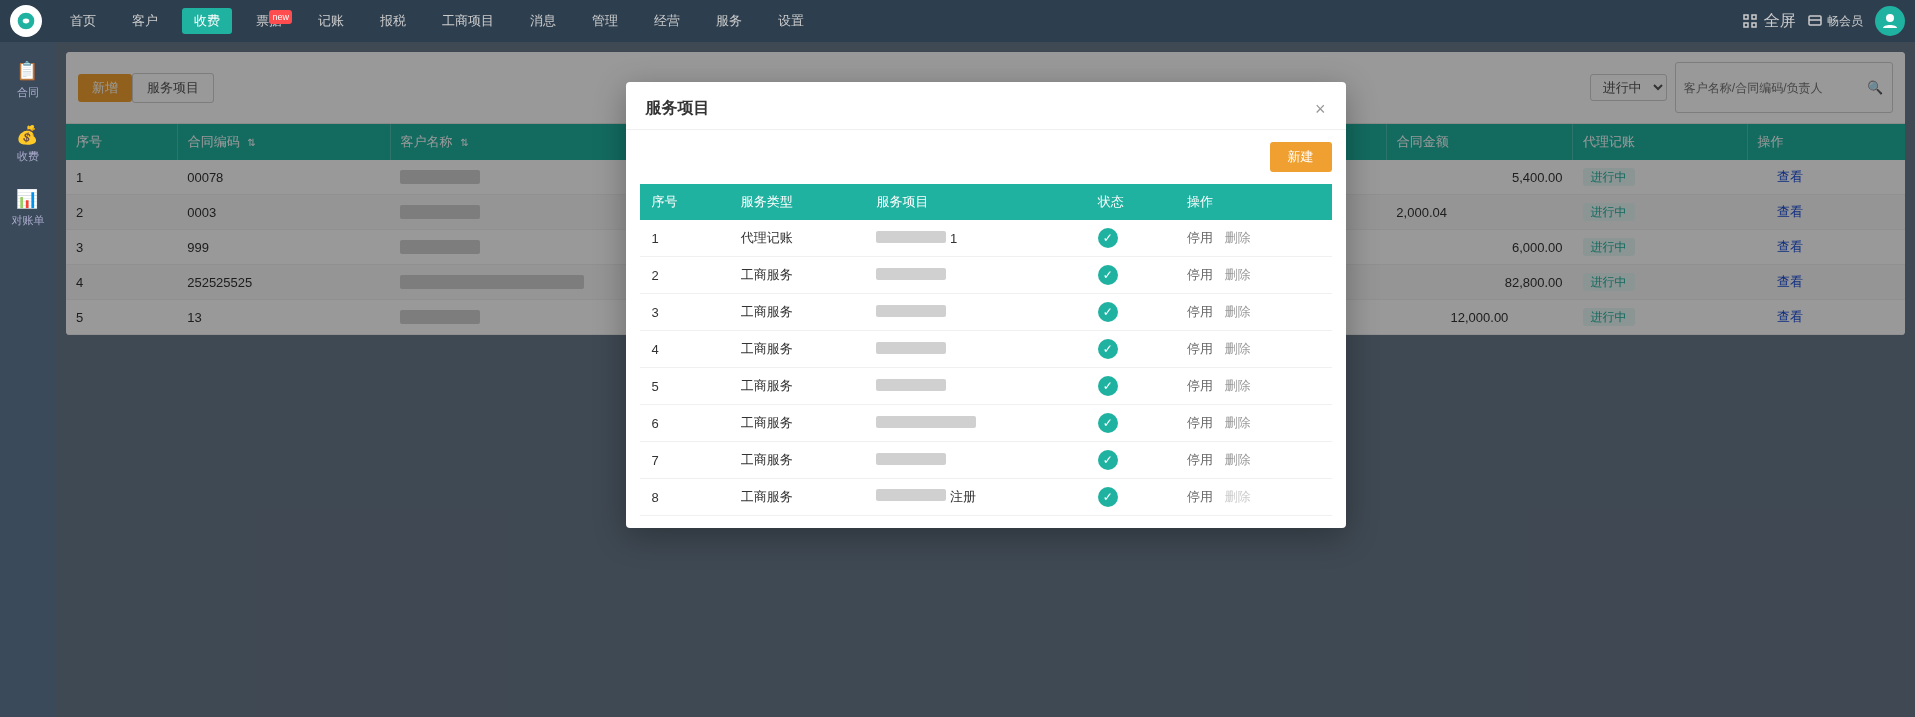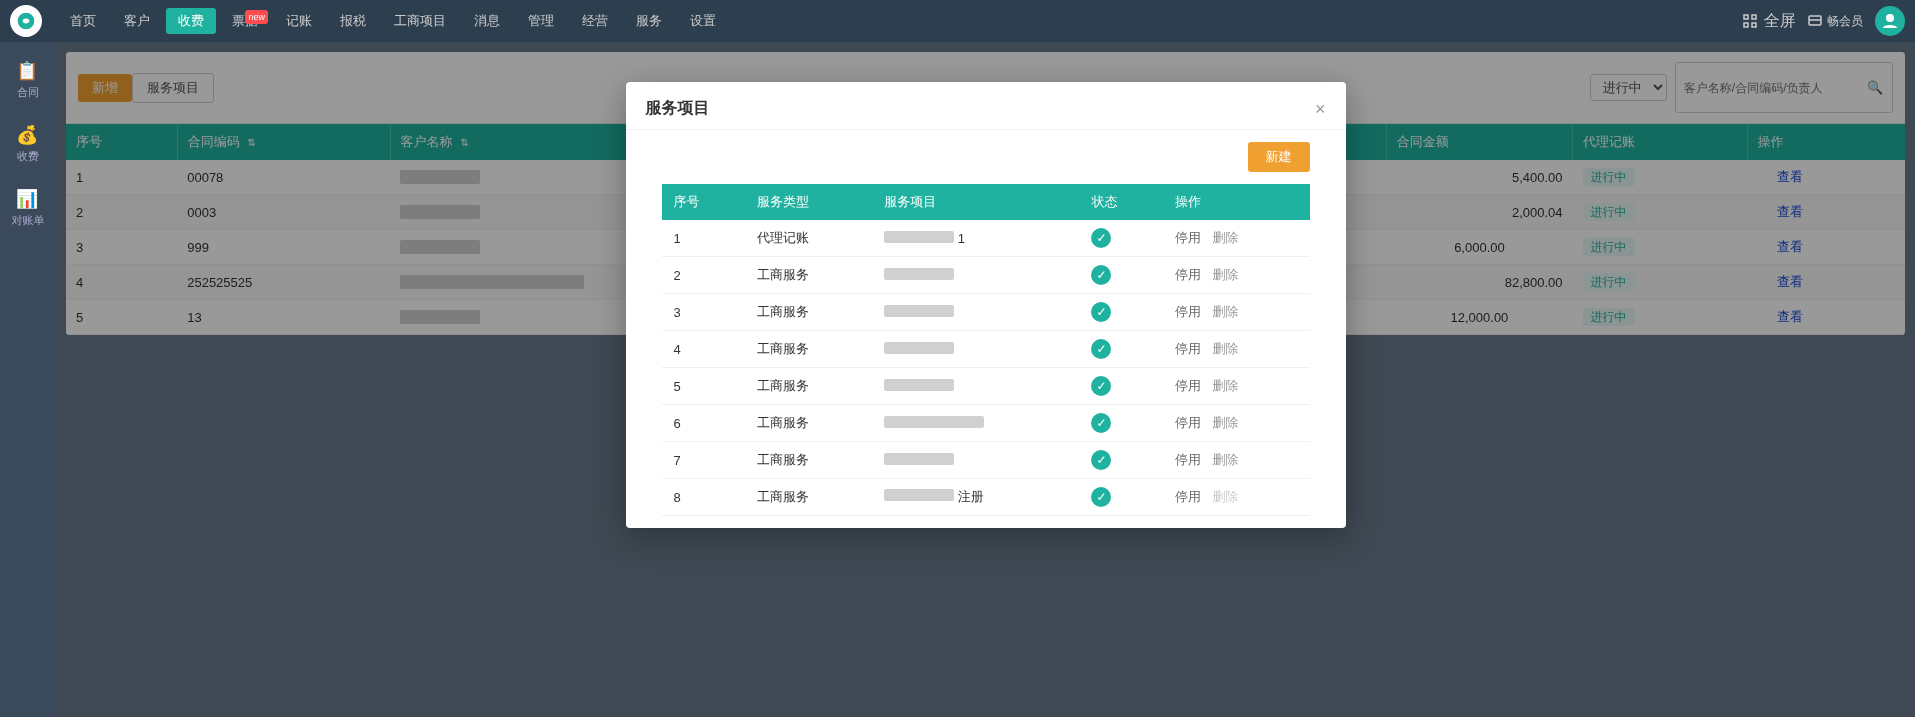--- a/index.html
+++ b/index.html
@@ -17,21 +17,21 @@
     }
     .top-nav .logo {
       width: 32px; height: 32px;
       background: #fff;
       border-radius: 50%;
       display: flex; align-items: center; justify-content: center;
       margin-right: 16px;
       flex-shrink: 0;
     }
     .top-nav .logo svg { width: 20px; height: 20px; }
-    .nav-items { display: flex; align-items: center; gap: 4px; flex: 1; }
+    .nav-items { display: flex; align-items: center; gap: 12px; flex: 1; }
     .nav-item {
       padding: 4px 12px;
       color: #ccc;
       cursor: pointer;
       border-radius: 3px;
       font-size: 13px;
       white-space: nowrap;
       position: relative;
     }
     .nav-item.active { background: #20b2a0; color: #fff; }
@@ -232,21 +232,21 @@
       cursor: pointer;
       color: #999;
       font-size: 18px;
       line-height: 1;
       background: none;
       border: none;
     }
     .modal-body {
       flex: 1;
       overflow-y: auto;
-      padding: 12px 36px;
+      padding: 12px 14px;
     }
     .modal-toolbar {
       display: flex;
       justify-content: flex-end;
       margin-bottom: 12px;
     }
     .btn-modal-new {
       background: #f0a030;
       color: #fff;
       border: none;
@@ -401,31 +401,31 @@
     <td style="text-align:right">5,400.00</td>
     <td><span class="status-badge">进行中</span></td>
     <td><a class="action-link" href="#">查看</a></td>
   </tr>
             <tr>
     <td>2</td>
     <td>0003</td>
     <td><span class="td-blurred">████████</span></td>
     <td>小规模记账</td>
     <td>202305-202404</td>
-    <td style="text-align:right">2,000.04</td>
+    <td style="text-align:left">2,000.04</td>
     <td><span class="status-badge">进行中</span></td>
     <td><a class="action-link" href="#">查看</a></td>
   </tr>
             <tr>
     <td>3</td>
     <td>999</td>
     <td><span class="td-blurred">████</span></td>
     <td>小规模记账</td>
     <td>202305-202404</td>
-    <td style="text-align:center">6,000.00</td>
+    <td style="text-align:right">6,000.00</td>
     <td><span class="status-badge">进行中</span></td>
     <td><a class="action-link" href="#">查看</a></td>
   </tr>
             <tr>
     <td>4</td>
     <td>252525525</td>
     <td><span class="td-blurred td-blurred-wide">████████████████████</span></td>
     <td>一般纳税人...</td>
     <td>201807-202403</td>
     <td style="text-align:right">82,800.00</td>

